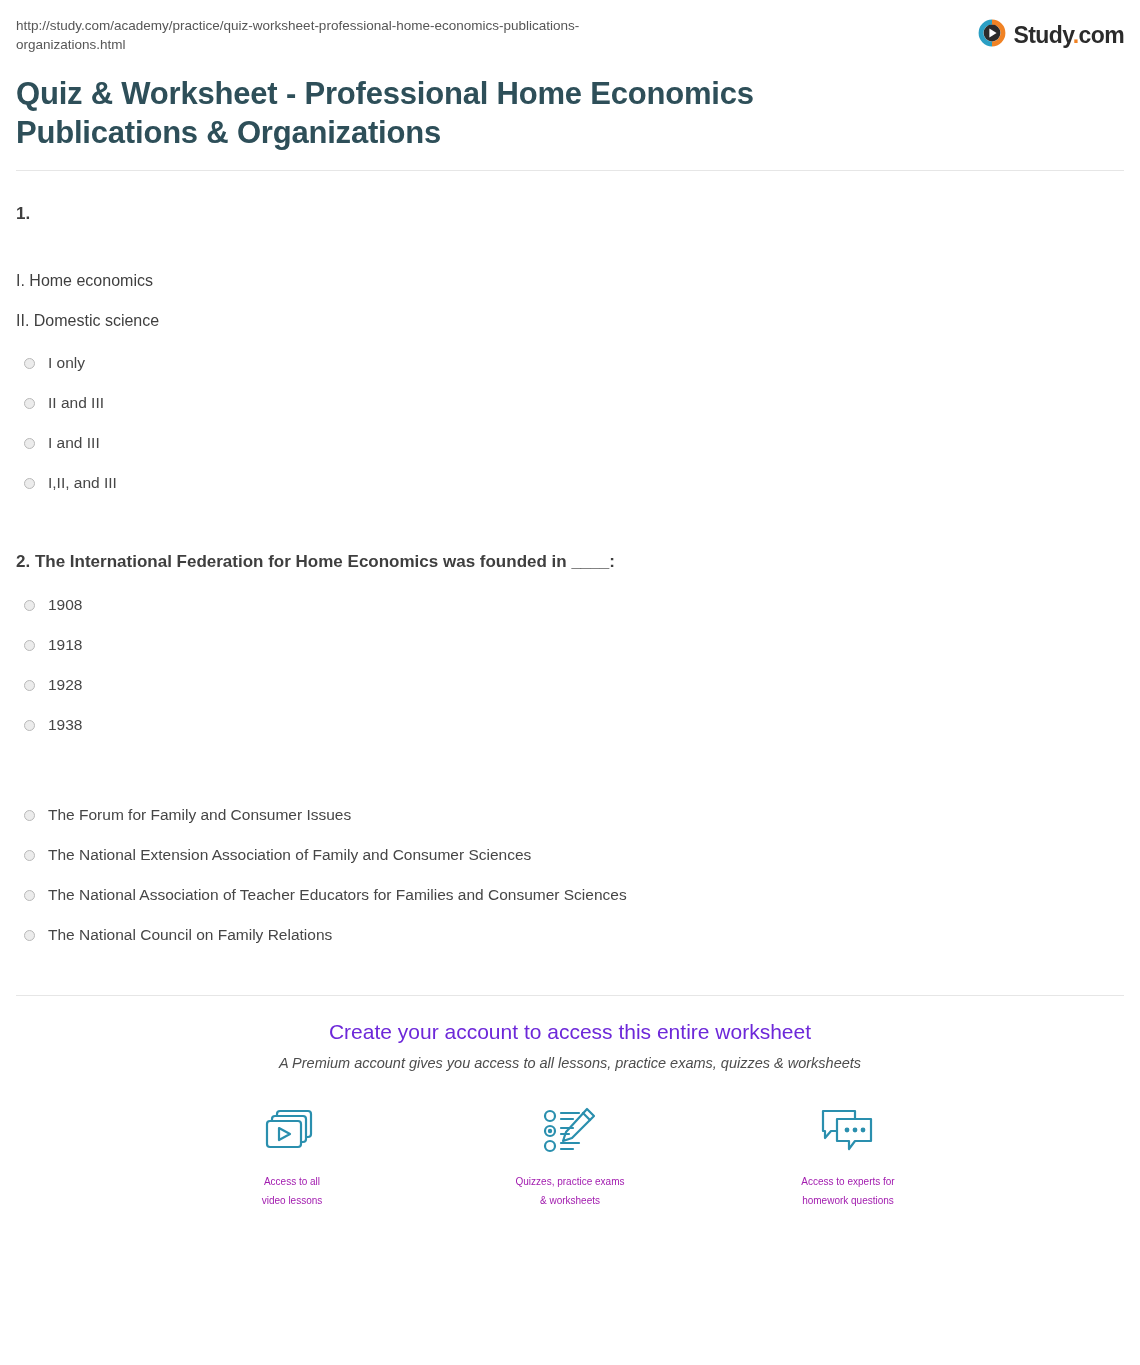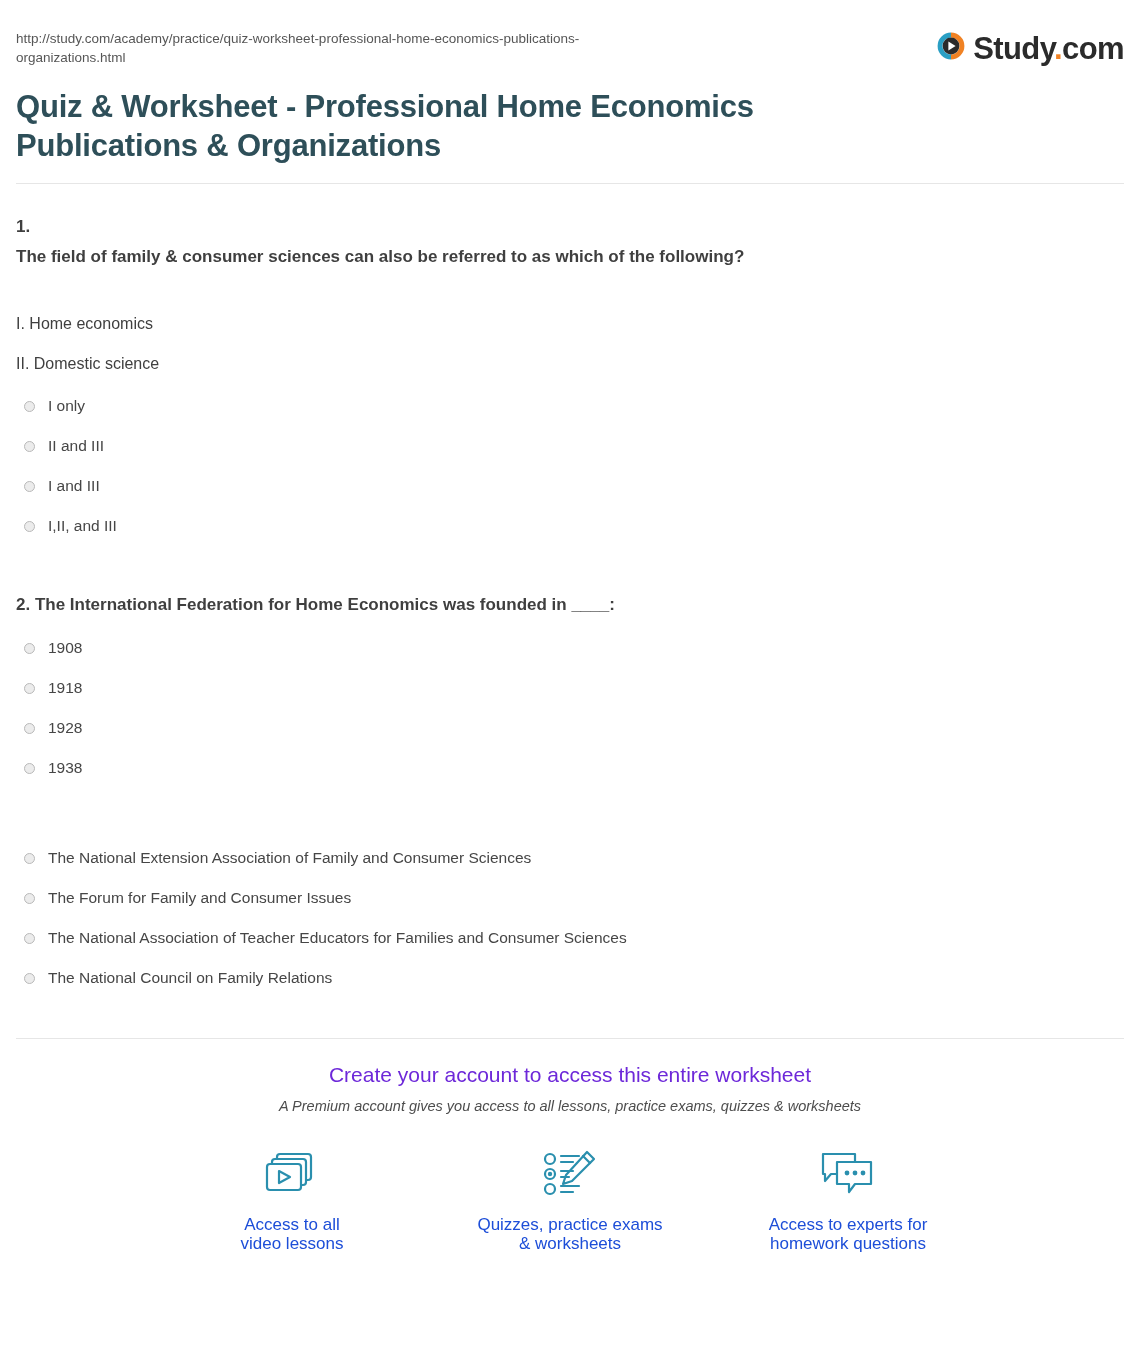--- a/index.html
+++ b/index.html
@@ -13,21 +13,21 @@
     height: 1365px;
     font-family: "Liberation Sans", sans-serif;
     color: #4a4a4a;
     -webkit-font-smoothing: antialiased;
     position: relative;
     overflow: hidden;
   }
 
   .page {
     width: 1140px;
-    padding: 17px 16px;
+    padding: 4px 16px;
   }
 
   
   .header {
     display: flex;
     align-items: flex-start;
     justify-content: space-between;
     padding-top: 12px;
     min-height: 56px;
   }
@@ -41,21 +41,21 @@
   }
   .logo {
     display: flex;
     align-items: center;
     gap: 7px;
     padding-top: 2px;
     flex: 0 0 auto;
   }
   .logo-mark { display:block; }
   .logo-text {
-    font-size: 31px;
+    font-size: 23px;
     line-height: 31px;
     font-weight: 700;
     color: #2b2b2b;
     letter-spacing: -0.6px;
     font-family: "Liberation Sans", sans-serif;
   }
   .logo-dot { color: #f08224; }
 
   
   .title-wrap {
@@ -178,23 +178,23 @@
     text-align: center;
   }
   .feature-icon {
     height: 62px;
     display: flex;
     align-items: center;
     justify-content: center;
   }
   .feature-label {
     margin-top: 10px;
-    font-size: 17px;
+    font-size: 10px;
     line-height: 19px;
-    color: #1d4ed8;
+    color: #a21caf;
     white-space: pre-line;
   }
 
   .copyright {
     margin-top: 38px;
     text-align: center;
     font-size: 12px;
     line-height: 18px;
     color: #a8a8a8;
     max-width: 720px;
@@ -225,21 +225,20 @@
 
   <div class="title-wrap">
     <h1 class="title">Quiz &amp; Worksheet - Professional Home Economics Publications &amp; Organizations</h1>
     <hr class="rule">
   </div>
 
   <div class="quiz">
 
     <div class="question-block">
       <div class="q-number-line">1.</div>
-      <div class="q-stem">The field of family &amp; consumer sciences can also be referred to as which of the following?</div>
 
       <div class="roman-list">
         <div class="roman-item">I. Home economics</div>
         <div class="roman-item">II. Domestic science</div>
       </div>
 
       <ul class="options">
         <li class="option">
           <span class="radio"></span>
           <span class="option-label">I only</span>
@@ -284,25 +283,25 @@
       </ul>
     </div>
 
     <div class="spacer-q2"></div>
 
     <div class="question-block q3">
 
       <ul class="options">
         <li class="option">
           <span class="radio"></span>
+          <span class="option-label">The Forum for Family and Consumer Issues</span>
+        </li>
+        <li class="option">
+          <span class="radio"></span>
           <span class="option-label">The National Extension Association of Family and Consumer Sciences</span>
-        </li>
-        <li class="option">
-          <span class="radio"></span>
-          <span class="option-label">The Forum for Family and Consumer Issues</span>
         </li>
         <li class="option">
           <span class="radio"></span>
           <span class="option-label">The National Association of Teacher Educators for Families and Consumer Sciences</span>
         </li>
         <li class="option">
           <span class="radio"></span>
           <span class="option-label">The National Council on Family Relations</span>
         </li>
       </ul>

